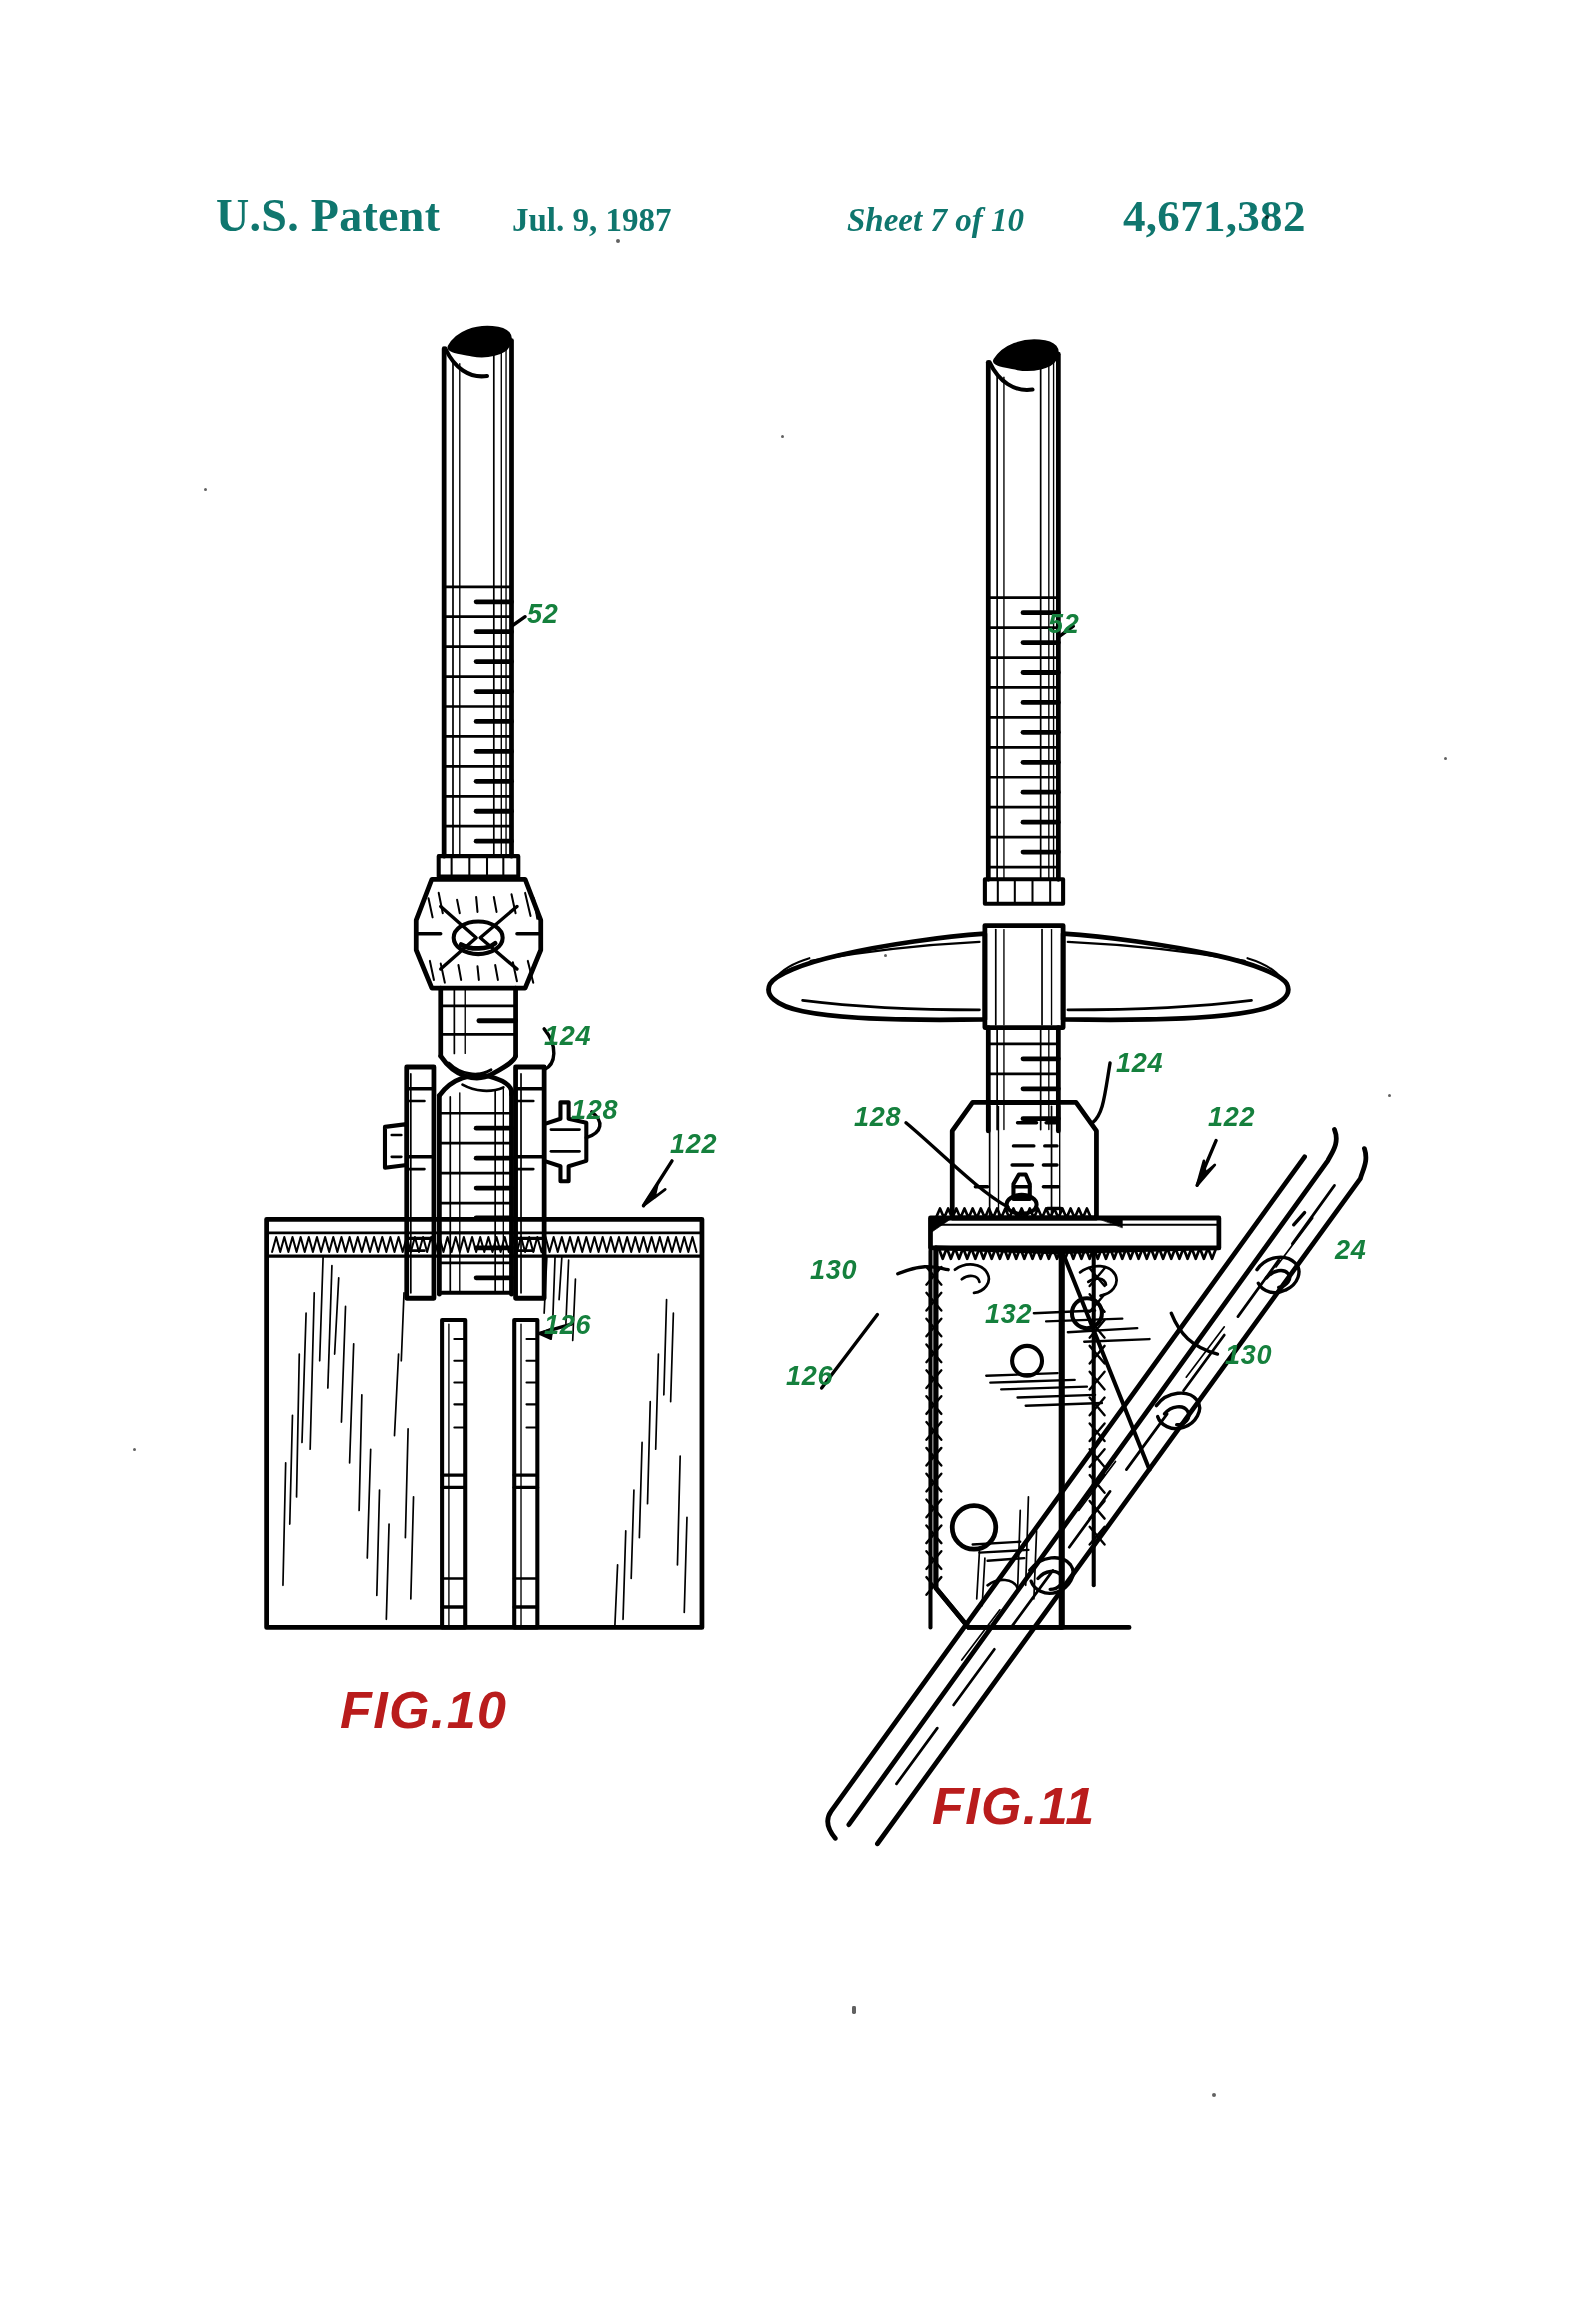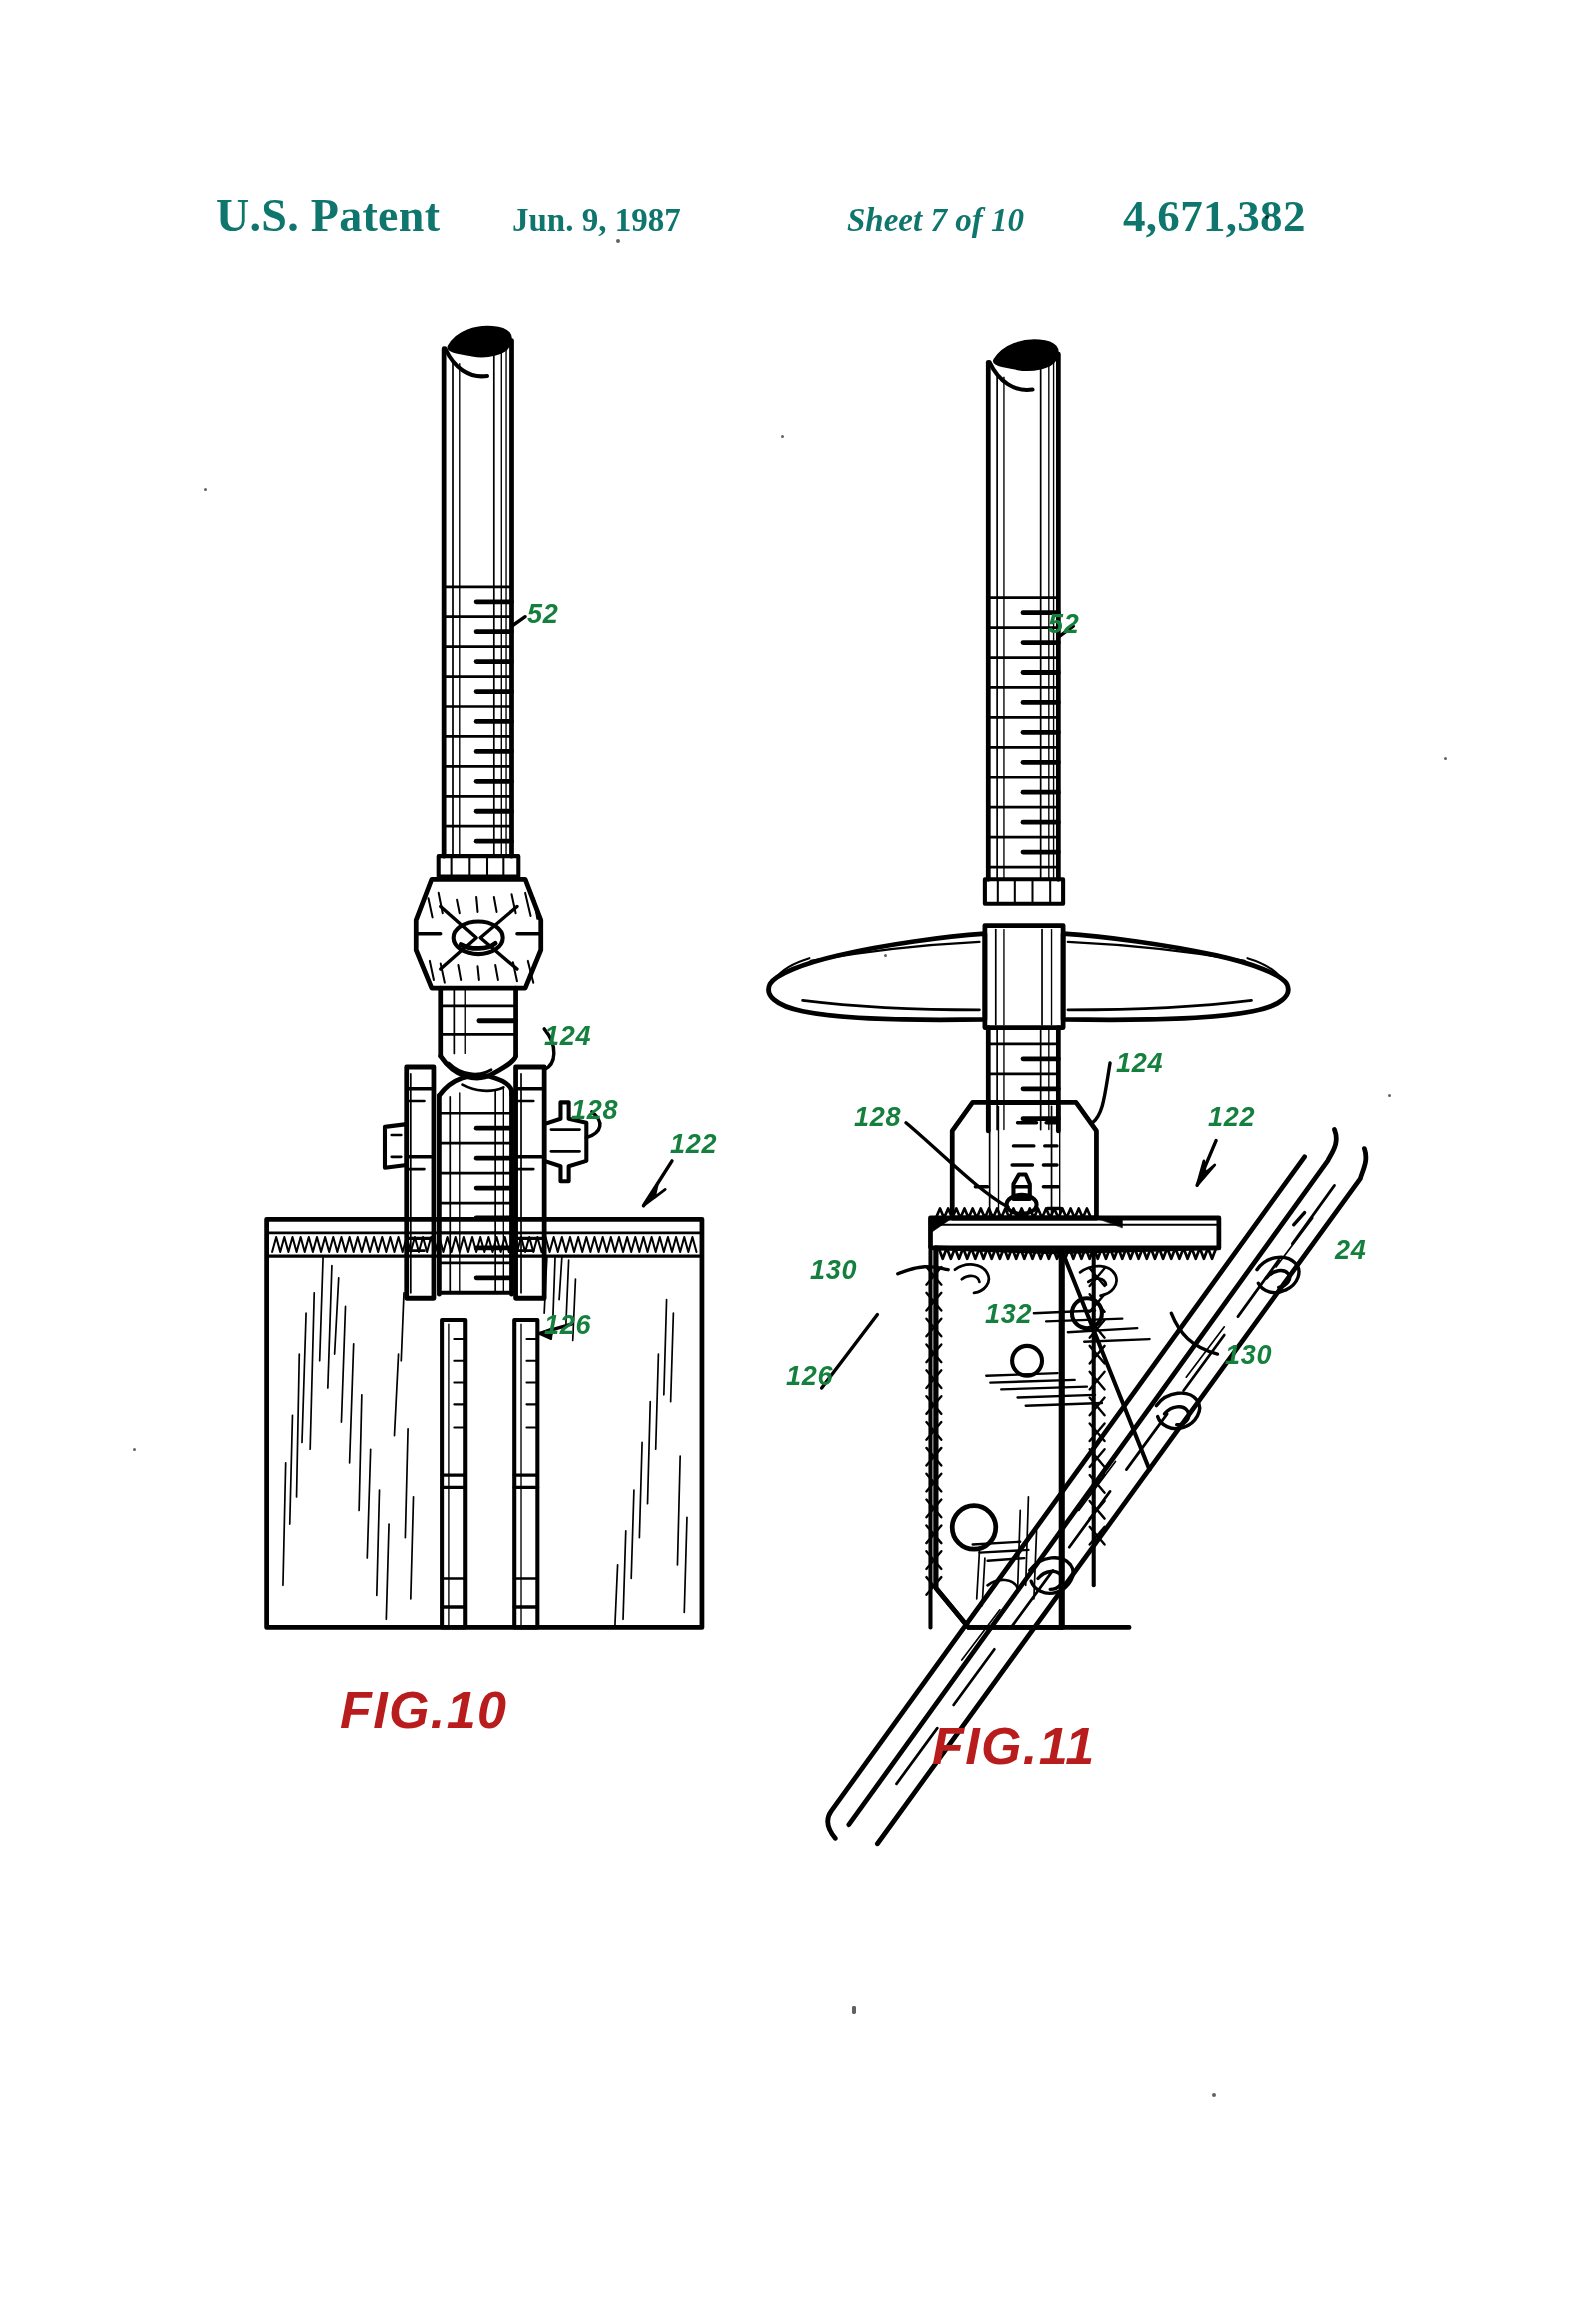--- a/index.html
+++ b/index.html
@@ -73,21 +73,21 @@
     position: absolute;
     font-family: "Liberation Sans", sans-serif;
     font-style: italic;
     font-weight: bold;
     font-size: 52px;
     letter-spacing: 1.4px;
     color: #b91c1c;
     white-space: nowrap;
   }
   #fig10-caption { left: 340px; top: 1680px; }
-  #fig11-caption { left: 932px; top: 1716px; }
+  #fig11-caption { left: 932px; top: 1776px; }
 
   
   .ref-num {
     position: absolute;
     font-family: "Liberation Sans", sans-serif;
     font-style: italic;
     font-weight: bold;
     font-size: 27px;
     color: #15803d;
     white-space: nowrap;
@@ -99,21 +99,21 @@
     background: #000;
     border-radius: 50%;
     opacity: 0.62;
   }
 </style>
 </head>
 <body>
 
 <div id="patent-header">
   <span class="hdr-item" id="hdr-office">U.S. Patent</span>
-  <span class="hdr-item" id="hdr-date">Jun. 9, 1987</span>
+  <span class="hdr-item" id="hdr-date">Jul. 9, 1987</span>
   <span class="hdr-item" id="hdr-sheet">Sheet 7 of 10</span>
   <span class="hdr-item" id="hdr-number">4,671,382</span>
 </div>
 
 <div id="drawing-canvas">
 <svg width="1578" height="2319" viewBox="0 0 2320 3408" xmlns="http://www.w3.org/2000/svg">
   <defs>
 
     <g id="thread-unit">
       <line x1="0" y1="0" x2="90" y2="0" stroke="#000" stroke-width="4"></line>

